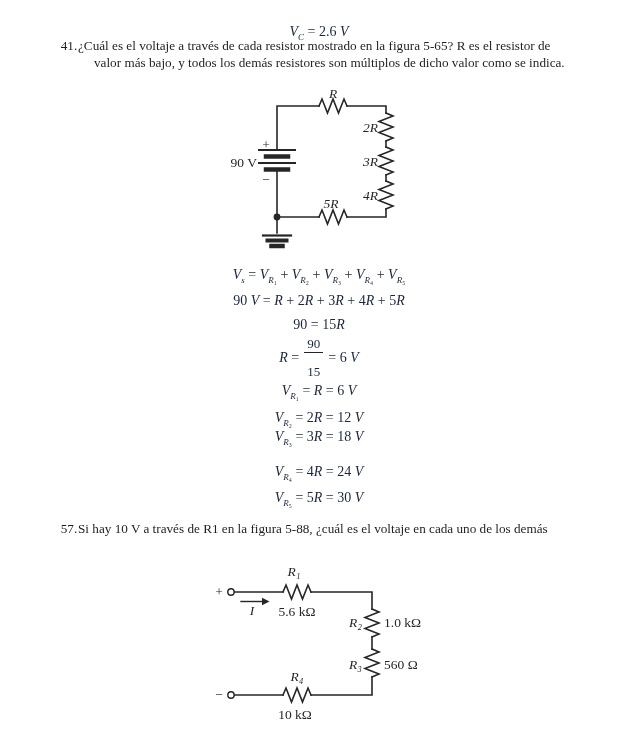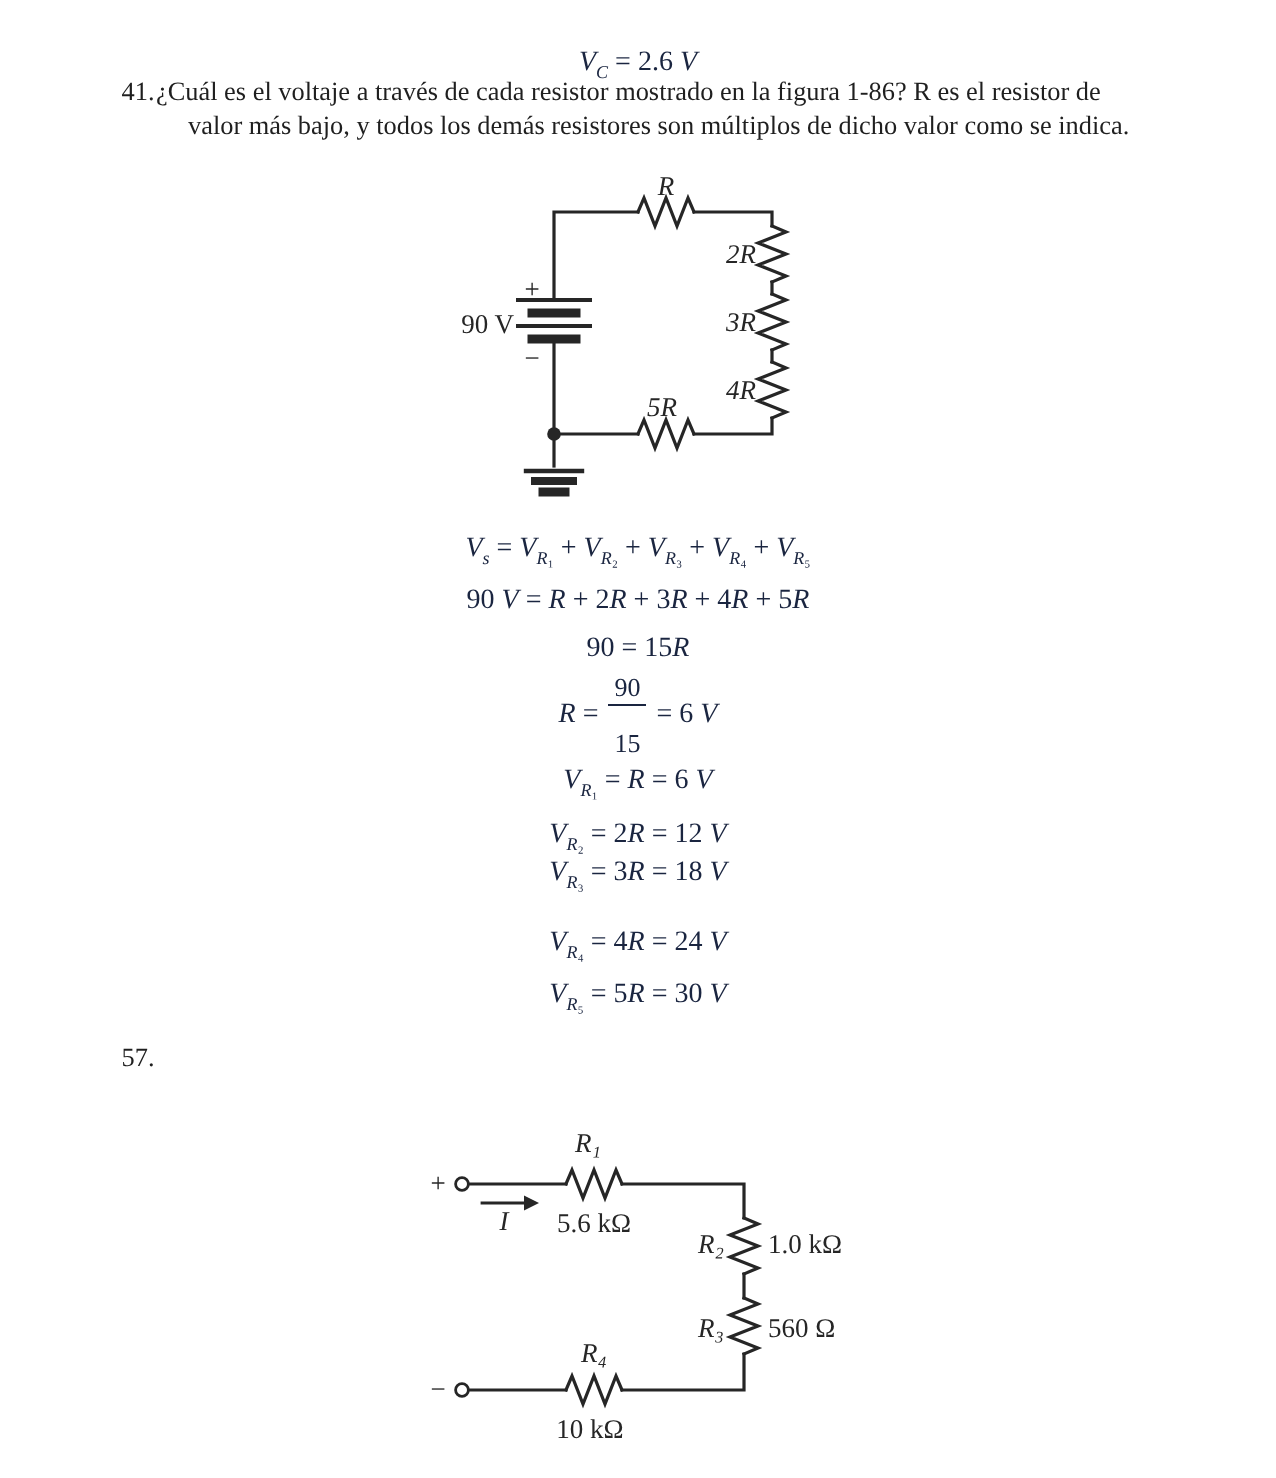--- a/index.html
+++ b/index.html
@@ -35,21 +35,21 @@
 </head>
 <body>
 
 <div class="page">
 
   <div class="eqline header-eq"><i>V</i><sub><i>C</i></sub> = 2.6 <i>V</i></div>
 
   <div class="problem" style="top:37px">
     <div class="pnum">41.</div>
     <div class="ptext">
-      <div class="pline">¿Cuál es el voltaje a través de cada resistor mostrado en la figura 1-86? R es el resistor de</div>
+      <div class="pline">¿Cuál es el voltaje a través de cada resistor mostrado en la figura 5-65? R es el resistor de</div>
       <div class="pline indent2">valor más bajo, y todos los demás resistores son múltiplos de dicho valor como se indica.</div>
     </div>
   </div>
 
   <svg class="circuit" style="left:228px;top:84px" width="215" height="172" viewBox="228 84 215 172">
     <g class="wire" stroke-width="1.6">
       <path d="M277 148.5 L277 106 L319 106"></path>
       <path d="M319 106 l3 -7 l5.5 14 l5.5 -14 l5.5 14 l5.5 -14 l3 7"></path>
       <path d="M347 106 L386 106 L386 113"></path>
       <path d="M386 113 l7 3 l-14 5.5 l14 5.5 l-14 5.5 l14 5.5 l-7 3"></path>
@@ -99,20 +99,21 @@
     <div class="eqline" style="top:383px"><i>V</i><sub><i>R</i>₁</sub> = <i>R</i> = 6 <i>V</i></div>
     <div class="eqline" style="top:410px"><i>V</i><sub><i>R</i>₂</sub> = 2<i>R</i> = 12 <i>V</i></div>
     <div class="eqline" style="top:429px"><i>V</i><sub><i>R</i>₃</sub> = 3<i>R</i> = 18 <i>V</i></div>
     <div class="eqline" style="top:464px"><i>V</i><sub><i>R</i>₄</sub> = 4<i>R</i> = 24 <i>V</i></div>
     <div class="eqline" style="top:490px"><i>V</i><sub><i>R</i>₅</sub> = 5<i>R</i> = 30 <i>V</i></div>
   </div>
 
   <div class="problem" style="top:520px">
     <div class="pnum">57.</div>
     <div class="ptext">
+      <div class="pline">Si hay 10 V a través de R1 en la figura 5-88, ¿cuál es el voltaje en cada uno de los demás</div>
     </div>
   </div>
 
   <svg class="circuit" style="left:205px;top:558px" width="235" height="175" viewBox="205 558 235 175">
     <g class="wire" stroke-width="1.6">
       <path d="M234.5 592 H283"></path>
       <path d="M283 592 l3 -7 l5.5 14 l5.5 -14 l5.5 14 l5.5 -14 l3 7"></path>
       <path d="M311 592 L372 592 L372 609"></path>
       <path d="M372 609 l7 3 l-14 5.5 l14 5.5 l-14 5.5 l14 5.5 l-7 3"></path>
       <path d="M372 637 V649"></path>

